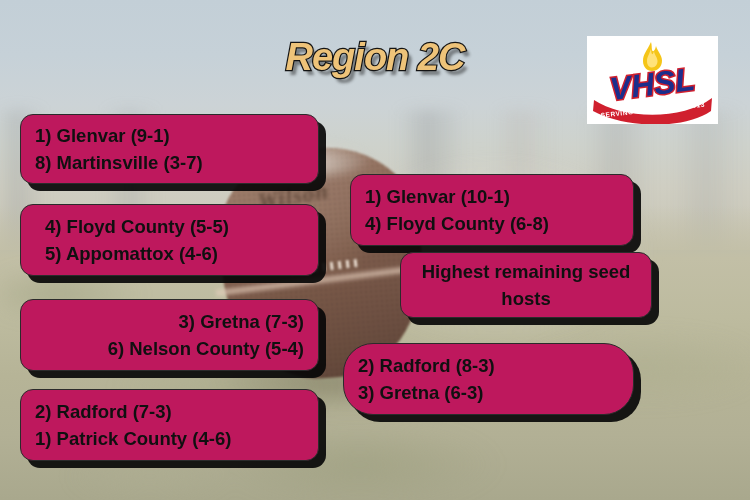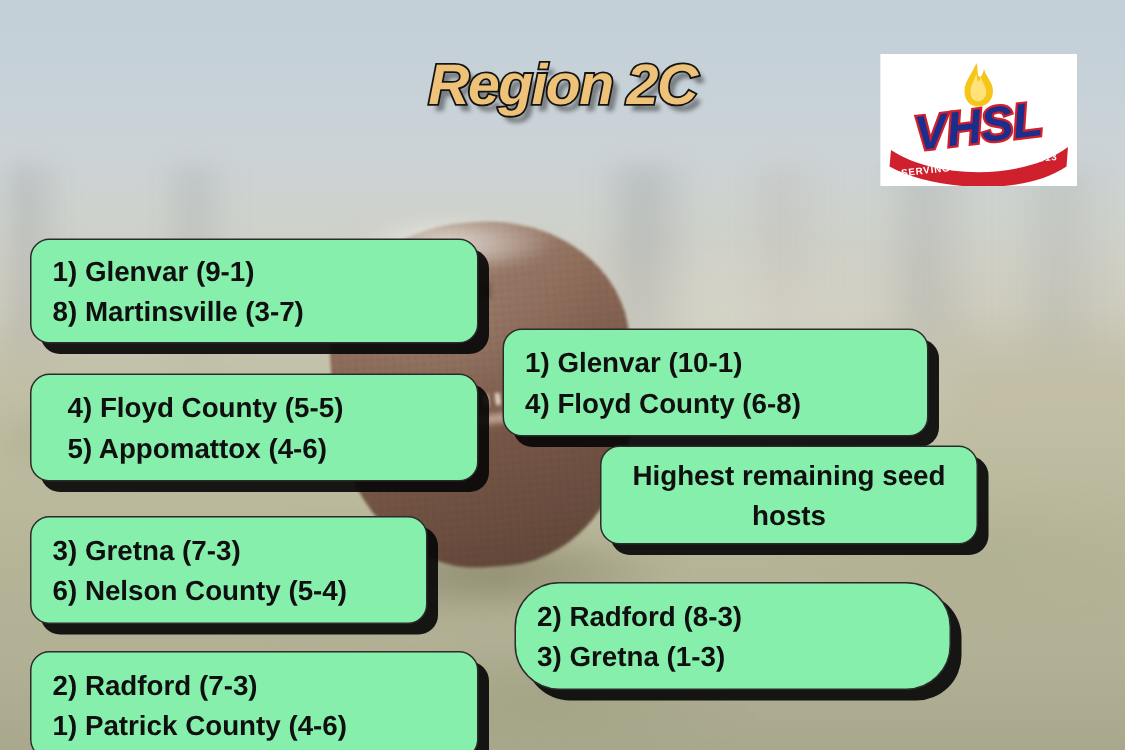--- a/index.html
+++ b/index.html
@@ -147,49 +147,48 @@
   .logo-box {
     position:absolute;
     left:587px; top:36px; width:131px; height:88px;
     background:#ffffff;
   }
   .logo-box svg { display:block; width:100%; height:100%; }
 
   
   .bx {
     position:absolute;
-    background:#86efac;
+    background:#be185d;
     border:1.6px solid #2b2b2b;
     border-radius:13px;
     box-shadow:7px 7px 0 0 rgba(8,8,8,.92);
     display:flex;
     flex-direction:column;
     justify-content:center;
     padding:4px 14px;
-    margin-top:45px;
   }
   .bx .ln {
     font-family:"Liberation Sans", sans-serif;
     font-weight:bold;
     font-size:18.5px;
     line-height:27px;
     color:#101010;
     white-space:nowrap;
   }
   .bx.center { align-items:center; padding:4px 18px; }
   .bx.center .ln { text-align:center; }
 
   
   #box-r1-g1 { left:20px;  top:114px; width:299px; height:70px; }
   #box-r1-g2 { left:20px;  top:204px; width:299px; height:72px;padding-left:24px; }
-  #box-r1-g3 { left:20px;  top:299px; width:265px; height:72px; }
+  #box-r1-g3 { left:20px;  top:299px; width:299px; height:72px;text-align:right; }
   #box-r1-g4 { left:20px;  top:389px; width:299px; height:72px; }
 
   
-  #box-r2-g1 { left:335px; top:174px; width:284px; height:72px; }
+  #box-r2-g1 { left:350px; top:174px; width:284px; height:72px; }
   #box-note  { left:400px; top:252px; width:252px; height:66px; }
   #box-r2-g2 { left:343px; top:343px; width:291px; height:72px;border-radius:30px; }
 </style>
 </head>
 <body>
 
 <div id="slide">
 
   <div class="bg-layer">
     <div class="bg-sky"></div>
@@ -252,16 +251,16 @@
     <div class="ln">4) Floyd County (6-8)</div>
   </div>
 
   <div class="bx center" id="box-note">
     <div class="ln">Highest remaining seed</div>
     <div class="ln">hosts</div>
   </div>
 
   <div class="bx" id="box-r2-g2">
     <div class="ln">2) Radford (8-3)</div>
-    <div class="ln">3) Gretna (1-3)</div>
+    <div class="ln">3) Gretna (6-3)</div>
   </div>
 
 </div>
 
 </body></html>

